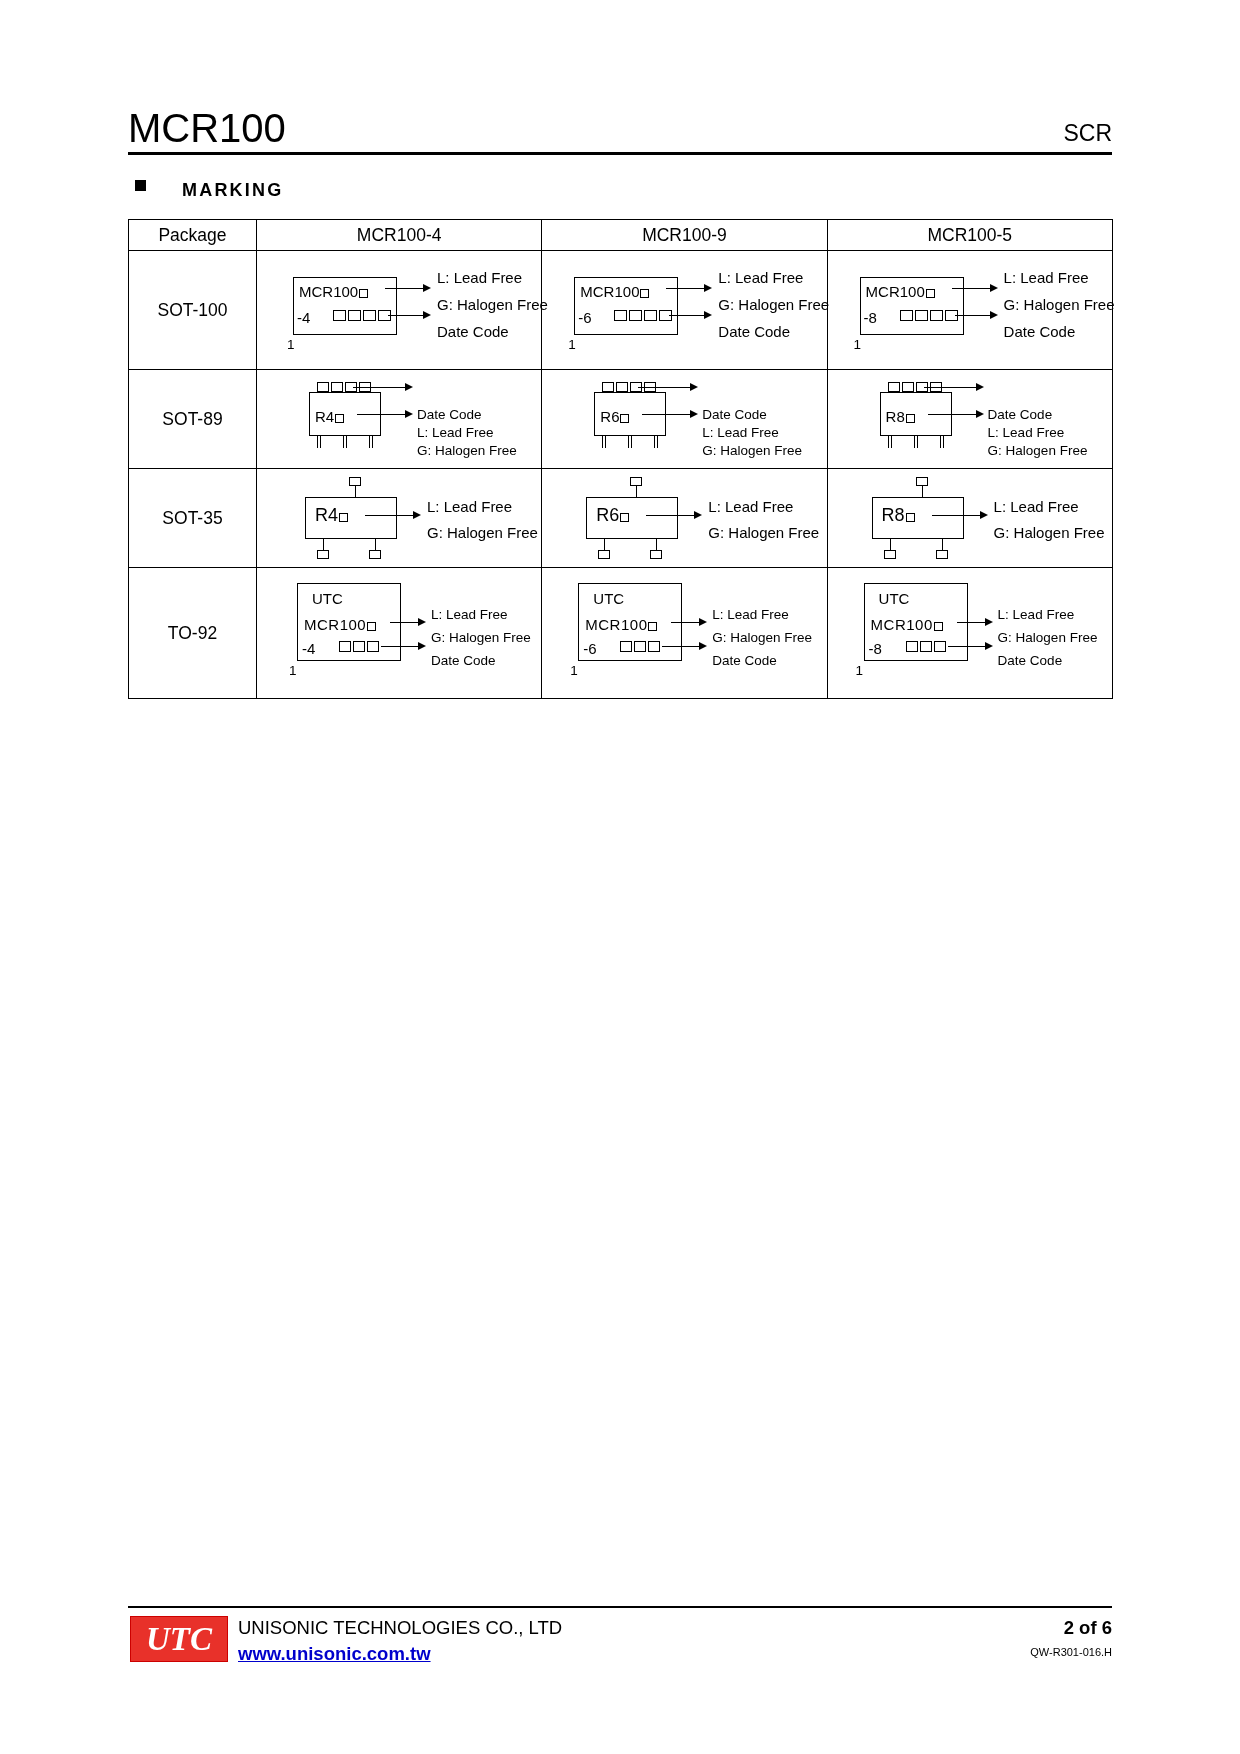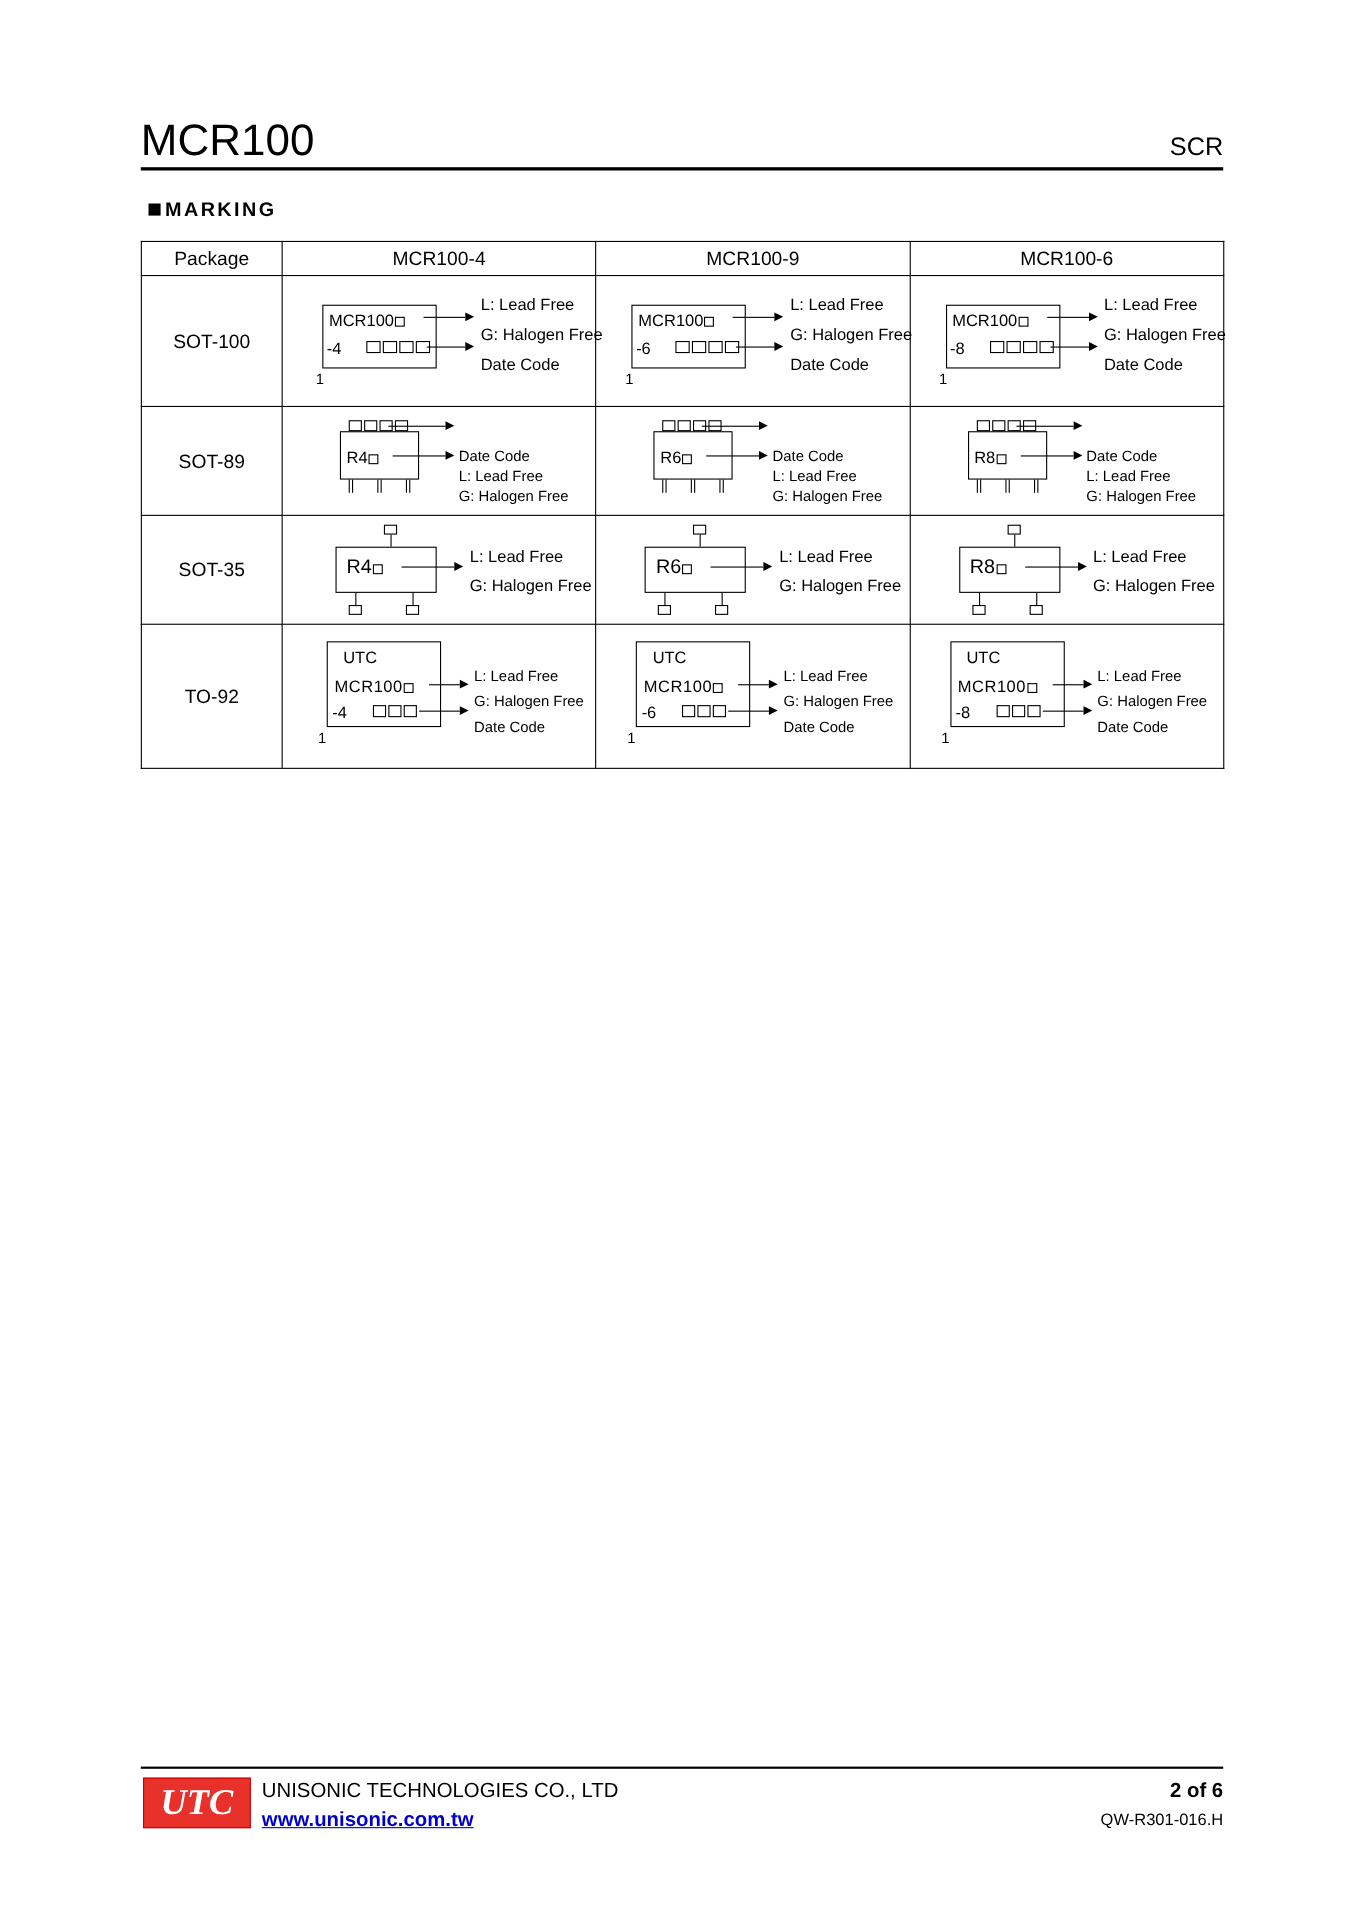--- a/index.html
+++ b/index.html
@@ -43,22 +43,21 @@
     bottom: 6px;
     font-size: 23px;
     line-height: 26px;
   }
   
   .section {
     position: absolute;
     left: 135px;
     top: 180px;
     display: flex;
-    align-items: center;
-    gap: 4px;
+    gap: 36px;
   }
   .bullet {
     width: 11px;
     height: 11px;
     background: #000;
     display: inline-block;
   }
   .section-label {
     font-size: 18px;
     letter-spacing: 2.2px;
@@ -212,21 +211,21 @@
     position: absolute;
     right: 128px;
     top: 1617px;
     font-size: 18.5px;
     font-weight: bold;
   }
   .footer-doc {
     position: absolute;
     right: 128px;
     top: 1646px;
-    font-size: 15px;
+    font-size: 11px;
   }
 </style>
 </head>
 <body>
 
 <div class="page">
 
   <div class="header">
     <div class="header-title">MCR100</div>
     <div class="header-right">SCR</div>
@@ -242,21 +241,21 @@
       <col class="col-pkg">
         <col class="col-part">
         <col class="col-part">
         <col class="col-part">
     </colgroup>
     <thead>
       <tr>
         <td>Package</td>
         <td>MCR100-4</td>
         <td>MCR100-9</td>
-        <td>MCR100-6</td>
+        <td>MCR100-5</td>
       </tr>
     </thead>
     <tbody>
 
       <tr class="row-sot223">
         <td class="pkg-cell">SOT-100</td>
 
         <td>
           <div class="cell-inner">
             <div class="box" style="left:36px; top:26px; width:104px; height:58px;"></div>

